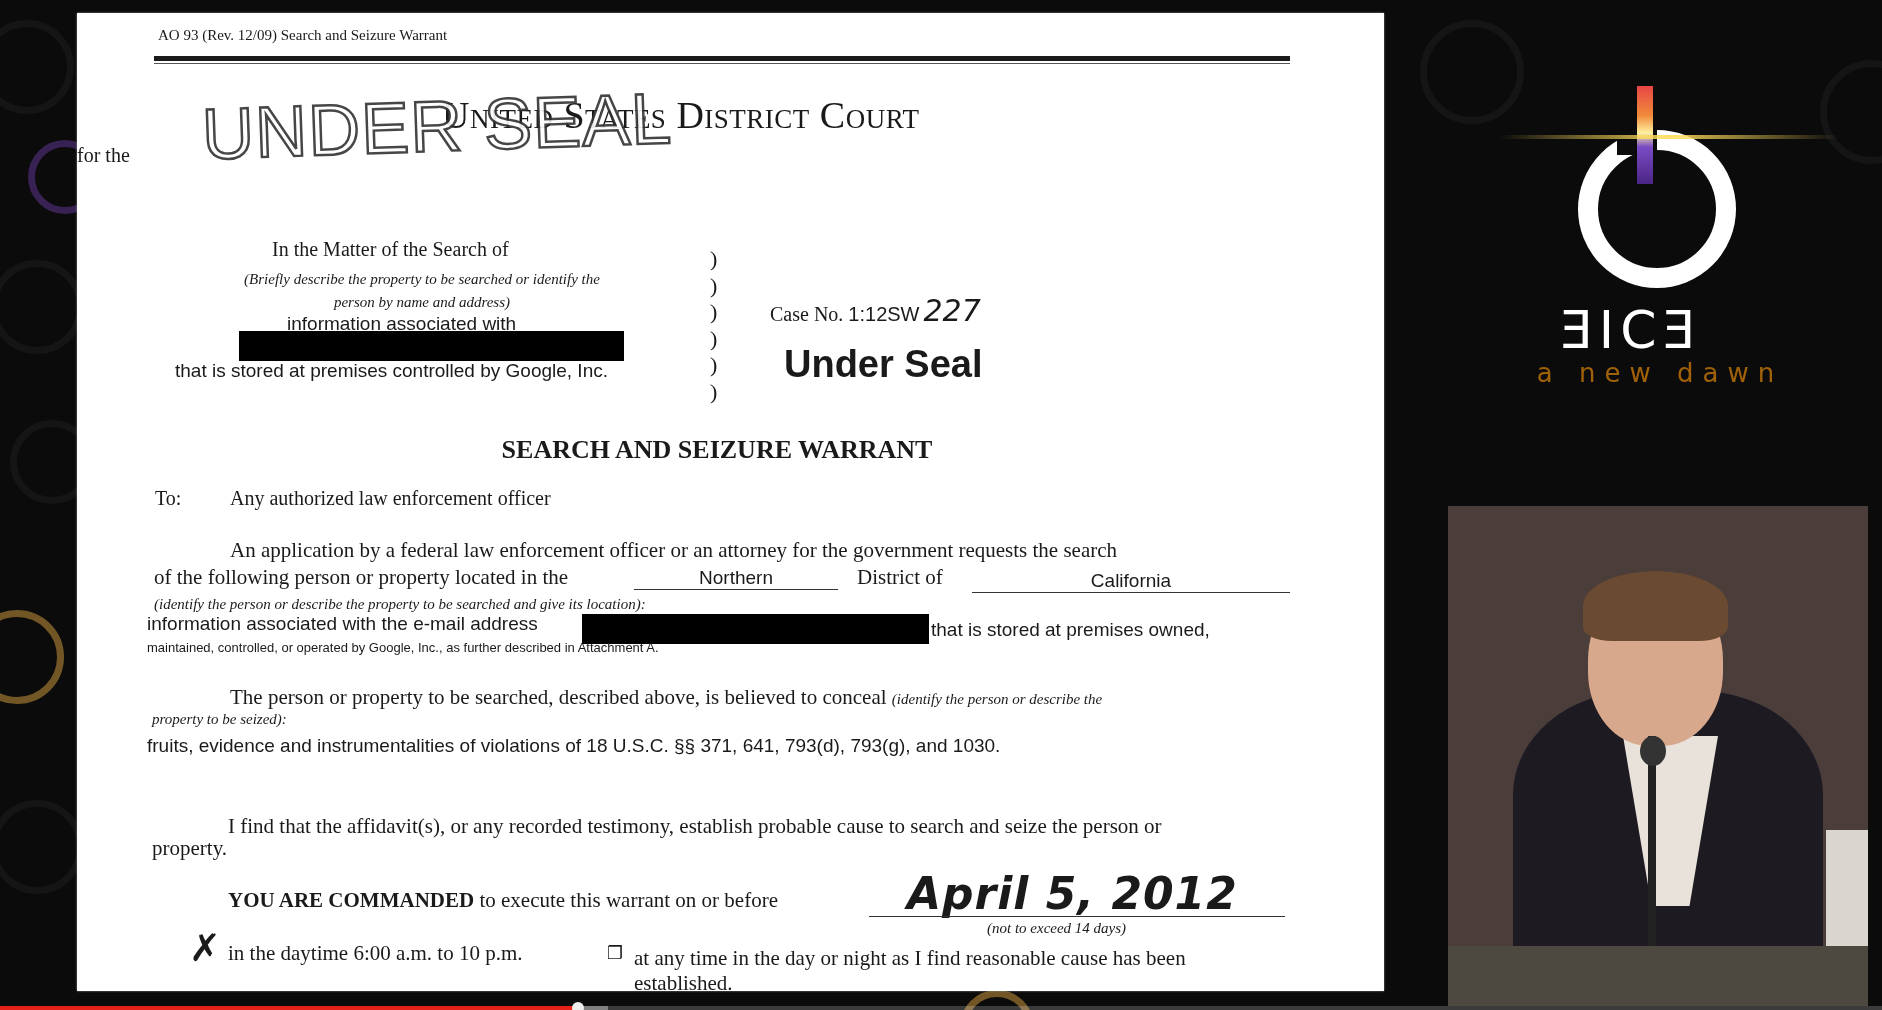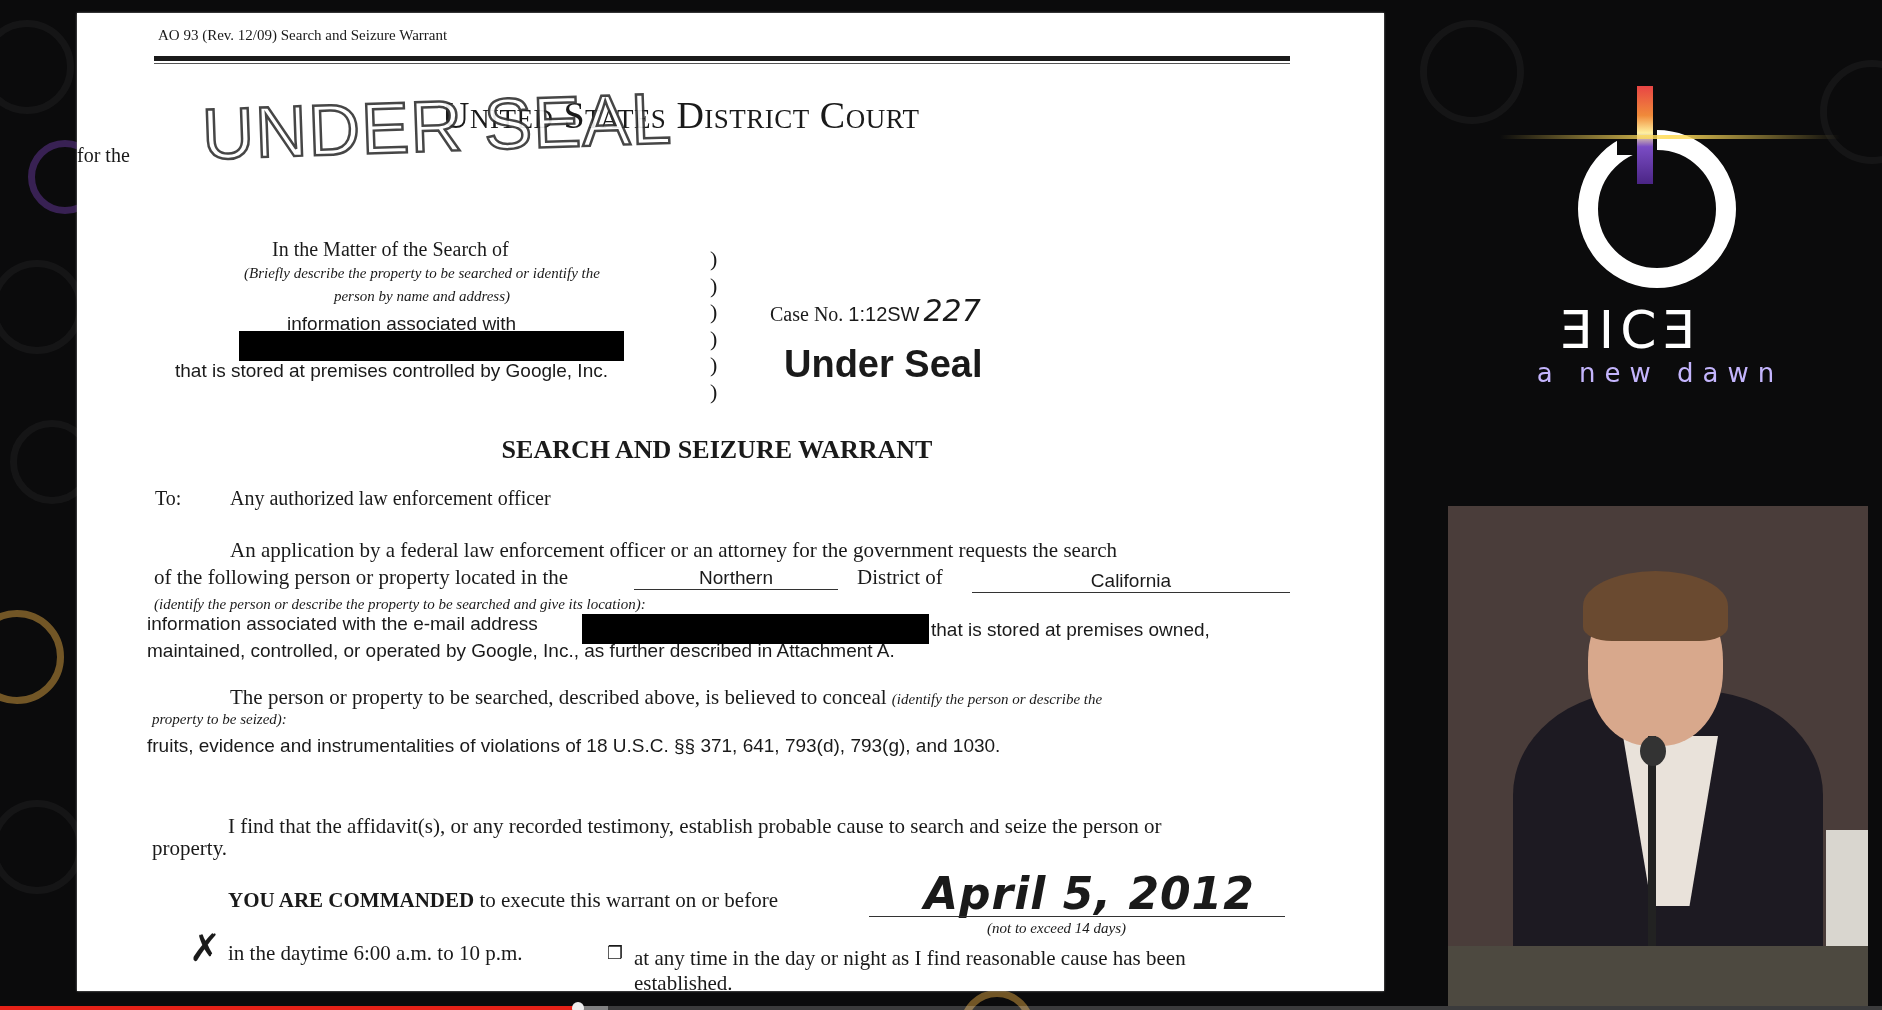--- a/index.html
+++ b/index.html
@@ -26,21 +26,21 @@
   .stamp {
     left:125px; top:72px; font-family:"Liberation Sans", sans-serif;
     font-size:72px; color:#fff; letter-spacing:1px;
     -webkit-text-stroke:2.5px #333; transform:rotate(-2deg); opacity:0.9;
   }
   .court-title { left:365px; top:80px; font-size:38px; font-variant:small-caps; letter-spacing:0.5px; }
   .for-the { left:0; width:1060px; text-align:left; top:131px; font-size:20px; }
   .district { left:0; width:1060px; text-align:center; top:163px; font-size:21px; }
 
   .matter { left:195px; top:225px; font-size:20px; }
-  .matter-note { left:160px; top:249px; width:370px; text-align:center; font-size:15px; font-style:italic; line-height:23px; white-space:normal; }
+  .matter-note { left:160px; top:255px; width:370px; text-align:center; font-size:15px; font-style:italic; line-height:23px; white-space:normal; }
   .matter-info { left:210px; top:300px; font-family:"Liberation Sans", sans-serif; font-size:19px; }
   .redact { background:#000; }
   .redact1 { left:162px; top:318px; width:385px; height:30px; }
   .matter-stored { left:98px; top:347px; font-family:"Liberation Sans", sans-serif; font-size:19px; }
   .paren-col { left:633px; top:233px; font-size:22px; line-height:26.5px; white-space:pre; }
   .case-no { left:693px; top:280px; font-size:20px; }
   .case-no .sw { font-family:"Liberation Sans", sans-serif; }
   .case-no .hand { font-family:"DejaVu Sans", sans-serif; font-size:30px; font-style:italic; margin-left:4px; }
   .under-seal { left:707px; top:330px; font-family:"Liberation Sans", sans-serif; font-weight:bold; font-size:38px; }
 
@@ -51,34 +51,34 @@
   .app-line1 { left:153px; top:525px; font-size:21px; }
   .app-line2 { left:77px; top:552px; font-size:21px; }
   .blank { display:inline-block; border-bottom:1.5px solid #333; text-align:center; font-family:"Liberation Sans", sans-serif; font-size:19px; }
   .blank-north { left:557px; top:554px; width:204px; }
   .district-of { left:780px; top:552px; font-size:21px; }
   .blank-calif { left:895px; top:557px; width:318px; }
   .identify-note { left:77px; top:583px; font-size:15px; font-style:italic; }
   .info-line1 { left:70px; top:600px; font-family:"Liberation Sans", sans-serif; font-size:19px; }
   .redact2 { left:505px; top:601px; width:347px; height:30px; }
   .info-line1b { left:854px; top:606px; font-family:"Liberation Sans", sans-serif; font-size:19px; }
-  .info-line2 { left:70px; top:627px; font-family:"Liberation Sans", sans-serif; font-size:19px; }
+  .info-line2 { left:70px; top:627px; font-family:"Liberation Sans", sans-serif; font-size:13px; }
 
   .conceal-line { left:153px; top:672px; font-size:21px; }
   .conceal-line .ital { font-size:15px; font-style:italic; }
   .conceal-note { left:75px; top:698px; font-size:15px; font-style:italic; }
   .fruits-line { left:70px; top:722px; font-family:"Liberation Sans", sans-serif; font-size:19px; }
 
   .find-line1 { left:151px; top:801px; font-size:21px; }
   .find-line2 { left:75px; top:823px; font-size:21px; }
 
   .commanded { left:151px; top:875px; font-size:21px; }
   .commanded b { font-weight:bold; }
   .date-rule { left:792px; top:903px; width:416px; height:1px; background:#333; }
-  .date-hand { left:847px; top:855px; font-family:"DejaVu Sans", sans-serif; font-size:44px; font-weight:bold; font-style:italic; letter-spacing:1px; }
+  .date-hand { left:830px; top:855px; font-family:"DejaVu Sans", sans-serif; font-size:44px; font-weight:bold; font-style:italic; letter-spacing:1px; }
   .not-exceed { left:910px; top:907px; font-size:15px; font-style:italic; }
 
   .x-mark { left:112px; top:916px; font-family:"DejaVu Sans", sans-serif; font-size:38px; font-weight:bold; line-height:1; }
   .daytime { left:151px; top:928px; font-size:21px; }
   .box-glyph { left:530px; top:929px; font-size:18px; font-family:"DejaVu Sans", sans-serif; }
   .anytime1 { left:557px; top:933px; font-size:21px; }
   .anytime2 { left:557px; top:958px; font-size:21px; }
 
   
   .logo-wrap { position:absolute; left:1560px; top:85px; width:200px; height:320px; }
@@ -87,21 +87,21 @@
     border:20px solid #fff; border-radius:50%;
   }
   .power-gap { position:absolute; left:57px; top:40px; width:40px; height:30px; background:#0b0b0c; }
   .power-bar { position:absolute; left:77px; top:1px; width:16px; height:98px;
     background:linear-gradient(#e84545 0%, #f08a3a 30%, #fff1a0 48%, #7a4cc4 62%, #4b2585 100%); }
   .flare { position:absolute; left:-60px; top:50px; width:340px; height:4px;
     background:linear-gradient(90deg, transparent, rgba(255,220,90,0.9) 50%, transparent); }
   .brand-name { position:absolute; left:1560px; top:300px; width:200px; text-align:left;
     font-family:"DejaVu Sans", sans-serif; color:#fff; font-size:52px; letter-spacing:6px; }
   .brand-tag { position:absolute; left:1520px; top:358px; width:280px; text-align:center;
-    font-family:"DejaVu Sans", sans-serif; color:#c4b5fd; font-size:26px; letter-spacing:9px; }
+    font-family:"DejaVu Sans", sans-serif; color:#a16207; font-size:26px; letter-spacing:9px; }
 
   
   .speaker-panel { position:absolute; left:1448px; top:506px; width:420px; height:500px; background:#4a3d3a; overflow:hidden; }
   .speaker-head { position:absolute; left:140px; top:75px; width:135px; height:165px; background:#d8a88c; border-radius:48% 48% 45% 45%; }
   .speaker-hair { position:absolute; left:135px; top:65px; width:145px; height:70px; background:#6a4a30; border-radius:50% 50% 20% 20%; }
   .speaker-body { position:absolute; left:65px; top:185px; width:310px; height:260px; background:#1d1a22; border-radius:40% 40% 0 0; }
   .speaker-shirt { position:absolute; left:175px; top:230px; width:95px; height:170px; background:#e9e2da; clip-path:polygon(0 0,100% 0,70% 100%,30% 100%); }
   .mic-stem { position:absolute; left:200px; top:230px; width:8px; height:210px; background:#222; }
   .mic-head { position:absolute; left:192px; top:230px; width:26px; height:30px; background:#333; border-radius:50%; }
   .laptop { position:absolute; left:378px; top:324px; width:44px; height:120px; background:#d9d6cf; }

